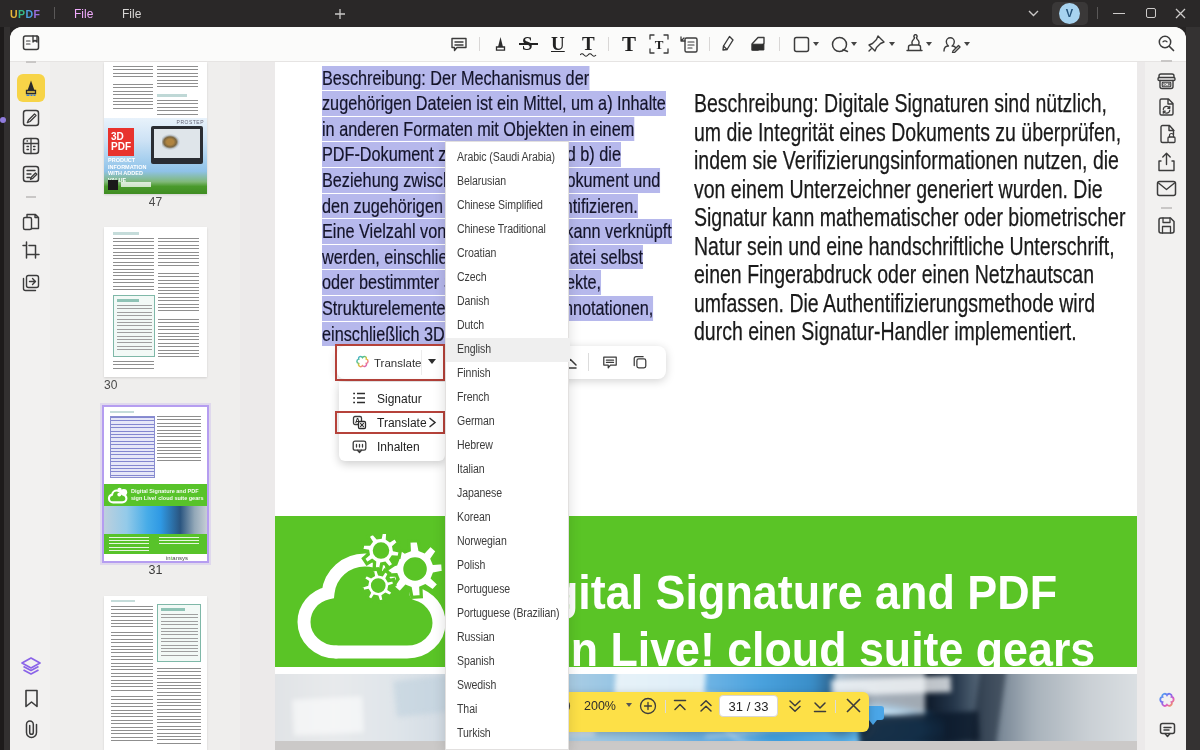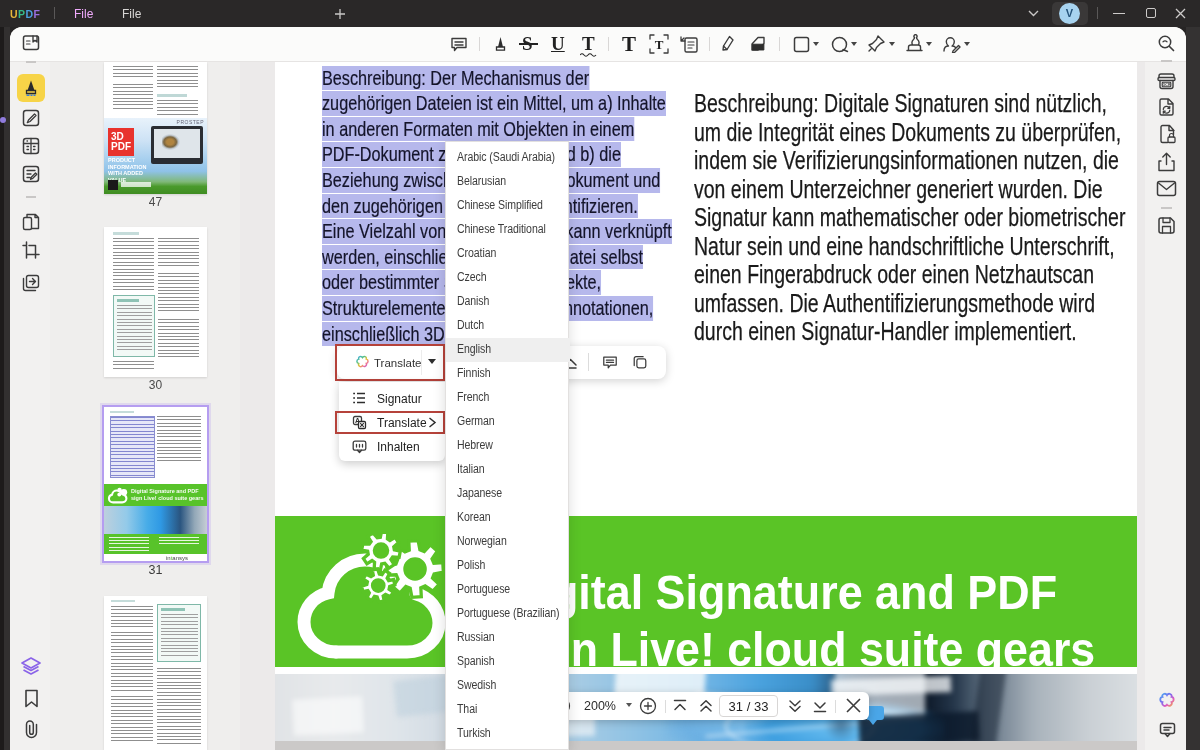--- a/index.html
+++ b/index.html
@@ -87,21 +87,21 @@
   <div class="tl" style="left:9px;top:11px;width:41px;height:52px;"></div>
   <div class="tl" style="left:54px;top:11px;width:41px;height:30px;"></div>
   <div class="tl" style="left:54px;top:46px;width:41px;height:40px;"></div>
   <div style="position:absolute;left:9px;top:68px;width:42px;height:62px;border:1px solid #7fb8a8;background:#f2f9f6;">
     <div style="position:absolute;left:3px;top:3px;width:22px;height:3px;background:#8fc3b5;"></div>
     <div class="tl2" style="left:3px;top:9px;width:35px;height:46px;"></div>
   </div>
   <div class="tl" style="left:54px;top:92px;width:41px;height:40px;"></div>
   <div class="tl" style="left:9px;top:134px;width:41px;height:8px;"></div>
 </div>
-<div class="abs" style="left:104px;top:378px;width:103px;text-align:center;font-size:12px;color:#4a4a4a;">30</div>
+<div class="abs" style="left:104px;top:378px;width:103px;text-align:left;font-size:12px;color:#4a4a4a;">30</div>
 
 <div class="abs" style="left:104px;top:407px;width:103px;height:154px;background:#fff;outline:2px solid #b59df0;box-shadow:0 0 0 4px rgba(176,150,240,.25);overflow:hidden;">
   <div style="position:absolute;left:6px;top:4px;width:24px;height:2.4px;background:#c5dcda;"></div>
   <div style="position:absolute;left:6px;top:9px;width:45px;height:62px;background:repeating-linear-gradient(rgba(110,114,200,.85) 0 1px, rgba(205,207,240,.5) 1px 3.4px);border:0.5px solid #8a8ed0;"></div>
   <div class="tl" style="left:53px;top:9px;width:44px;height:46px;"></div>
 
   <div style="position:absolute;left:0;top:77px;width:103px;height:22px;background:#58c32a;">
     <svg style="position:absolute;left:3px;top:3px;" width="22" height="17" viewBox="0 0 170 130">
         <path d="M47,118 C29,118 15,104 15,88 C15,74 25,62 39,59 C41,40 57,26 76,26 C90,26 102,33 109,44 M47,118 L118,118 C136,118 150,105 150,89 C150,75 140,63 127,60" fill="none" stroke="#fff" stroke-width="16"></path>
         <circle cx="130" cy="40" r="26" fill="#fff"></circle>
@@ -415,21 +415,21 @@
   </svg>
 <div class="abs" style="left:377px;top:440px;font-size:12px;color:#222;">Inhalten</div>
 
 <div class="abs" style="z-index:30;left:445px;top:141px;width:124px;height:609px;background:#fff;border:1px solid #e2e0df;box-shadow:0 3px 12px rgba(0,0,0,.14);">
   <div style="position:absolute;left:0;top:196px;width:124px;height:24px;background:#efefef;"></div>
   <div style="position:absolute;left:11px;top:3px;font-size:12px;letter-spacing:-0.1px;color:#3c3c3c;line-height:24px;white-space:nowrap;transform:scaleX(0.88);transform-origin:left top;">
     Arabic (Saudi Arabia)<br>Belarusian<br>Chinese Simplified<br>Chinese Traditional<br>Croatian<br>Czech<br>Danish<br>Dutch<br>English<br>Finnish<br>French<br>German<br>Hebrew<br>Italian<br>Japanese<br>Korean<br>Norwegian<br>Polish<br>Portuguese<br>Portuguese (Brazilian)<br>Russian<br>Spanish<br>Swedish<br>Thai<br>Turkish
   </div>
 </div>
 
-<div class="abs" style="z-index:20;left:553px;top:692px;width:316px;height:28px;background:#ffffff;border-radius:6px;box-shadow:0 2px 8px rgba(0,0,0,.22);overflow:hidden;">
+<div class="abs" style="z-index:20;left:553px;top:692px;width:316px;height:40px;background:#fde047;border-radius:6px;box-shadow:0 2px 8px rgba(0,0,0,.22);overflow:hidden;">
   <svg style="position:absolute;left:0px;top:5px;" width="18" height="18" viewBox="0 0 18 18">
       <circle cx="9" cy="9" r="7.5" class="ico" style="stroke-width:1.3"></circle>
       <path class="ico" style="stroke-width:1.3" d="M5.5,9 h7"></path>
     </svg>
   <div style="position:absolute;left:31px;top:7px;font-size:12.5px;color:#2c2c2c;">200%</div>
   <div style="position:absolute;left:73px;top:11px;width:0;height:0;border-left:3.8px solid transparent;border-right:3.8px solid transparent;border-top:4.6px solid #555;"></div>
   <svg style="position:absolute;left:86px;top:5px;" width="18" height="18" viewBox="0 0 18 18">
       <circle cx="9" cy="9" r="7.5" class="ico" style="stroke-width:1.3"></circle>
       <path class="ico" style="stroke-width:1.3" d="M5.5,9 h7 M9,5.5 v7"></path>
     </svg>

